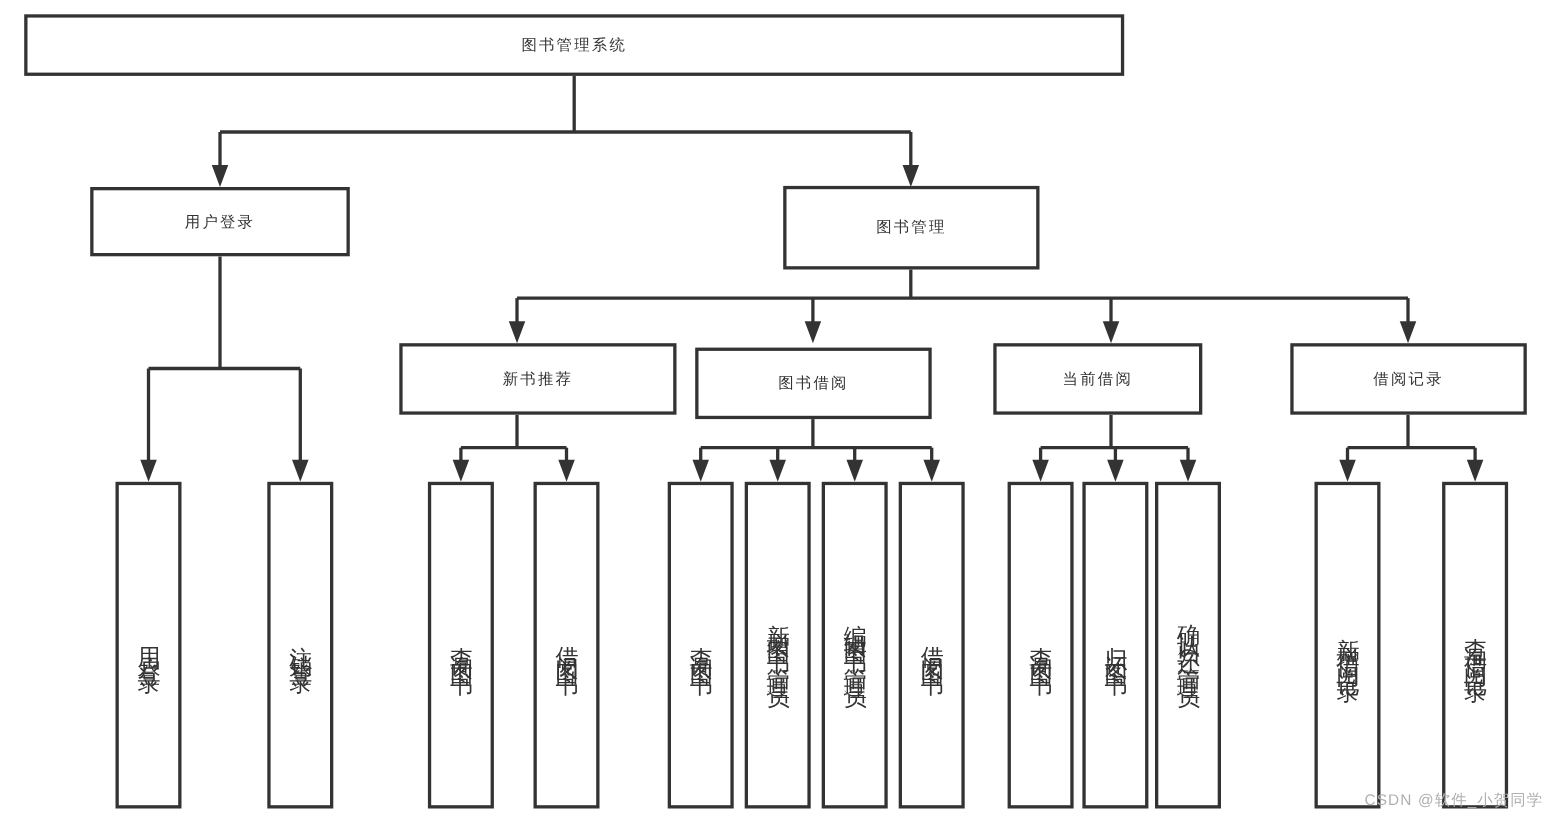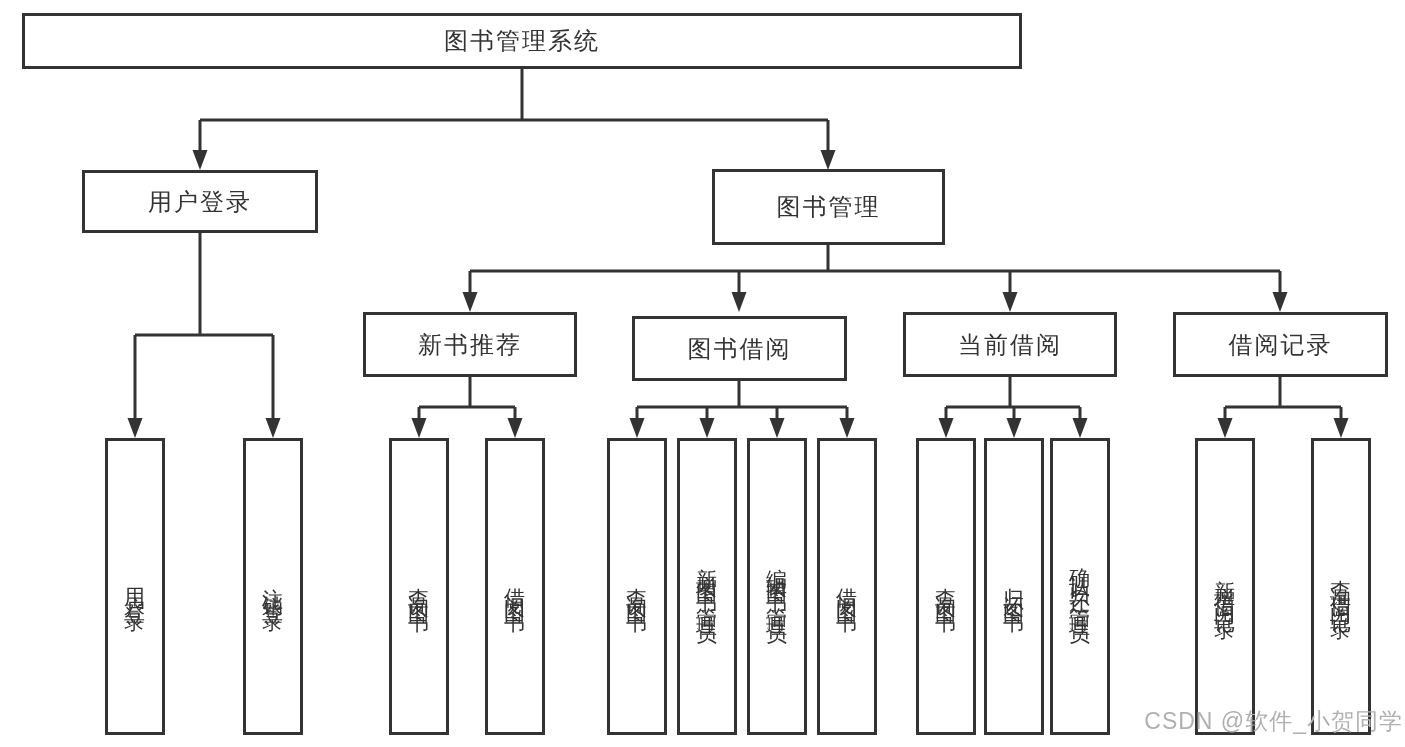--- a/index.html
+++ b/index.html
@@ -21,40 +21,40 @@
     position:absolute;left:0;top:0;width:1405px;height:747px;
   }
   .connectors path{stroke:var(--line);stroke-width:3;fill:none;}
   .connectors polygon{fill:var(--line);stroke:none;}
   .hbox{
     position:absolute;
     background:#fff;
     border:3px solid var(--border);
     display:flex;align-items:center;justify-content:center;
     color:var(--text);
-    font-size:24px;
+    font-size:14px;
     letter-spacing:2px;
     white-space:nowrap;
   }
   .vbox{
     position:absolute;
     background:#fff;
     border:3px solid var(--border);
     width:60px;height:297px;top:438px;
     display:flex;align-items:center;justify-content:center;
     color:var(--text);
     font-size:21px;
     writing-mode:vertical-rl;
     letter-spacing:8px;
     line-height:1;
   }
   .watermark{
     position:absolute;
     right:2px;bottom:10px;
-    font-size:23px;
+    font-size:14px;
     color:var(--watermark);
     letter-spacing:1px;
     white-space:nowrap;
   }
 </style>
 </head>
 <body>
 
 <div class="canvas">
 
@@ -132,23 +132,23 @@
       <path d="M1341,407 V419"></path>
       <polygon points="1333.5,418 1348.5,418 1341,438"></polygon>
     </g>
   </svg>
 
   <div class="hbox" style="left:22px;top:13px;width:1000px;height:56px;">图书管理系统</div>
 
   <div class="hbox" style="left:82px;top:170px;width:236px;height:63px;">用户登录</div>
   <div class="hbox" style="left:712px;top:169px;width:233px;height:76px;">图书管理</div>
 
-  <div class="hbox" style="left:363px;top:312px;width:214px;height:65px;">新书推荐</div>
+  <div class="hbox" style="left:363px;top:312px;width:252px;height:65px;">新书推荐</div>
   <div class="hbox" style="left:632px;top:316px;width:215px;height:65px;">图书借阅</div>
-  <div class="hbox" style="left:903px;top:312px;width:214px;height:65px;">当前借阅</div>
+  <div class="hbox" style="left:903px;top:312px;width:190px;height:65px;">当前借阅</div>
   <div class="hbox" style="left:1173px;top:312px;width:215px;height:65px;">借阅记录</div>
 
   <div class="vbox" style="left:105px;">用户登录</div>
   <div class="vbox" style="left:243px;">注销登录</div>
 
   <div class="vbox" style="left:389px;">查询图书</div>
   <div class="vbox" style="left:485px;">借阅图书</div>
 
   <div class="vbox" style="left:607px;">查询图书</div>
   <div class="vbox" style="left:677px;">新增图书（管理员）</div>

